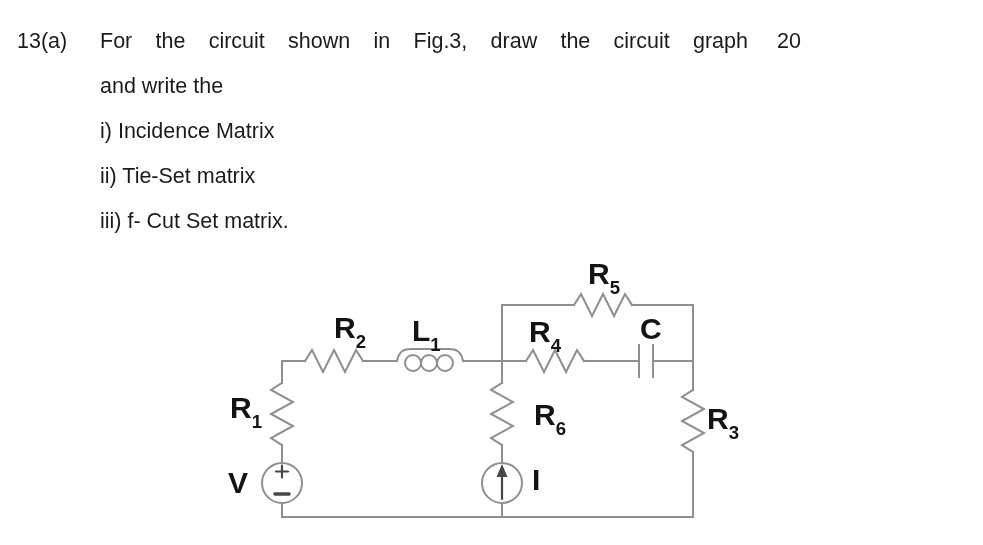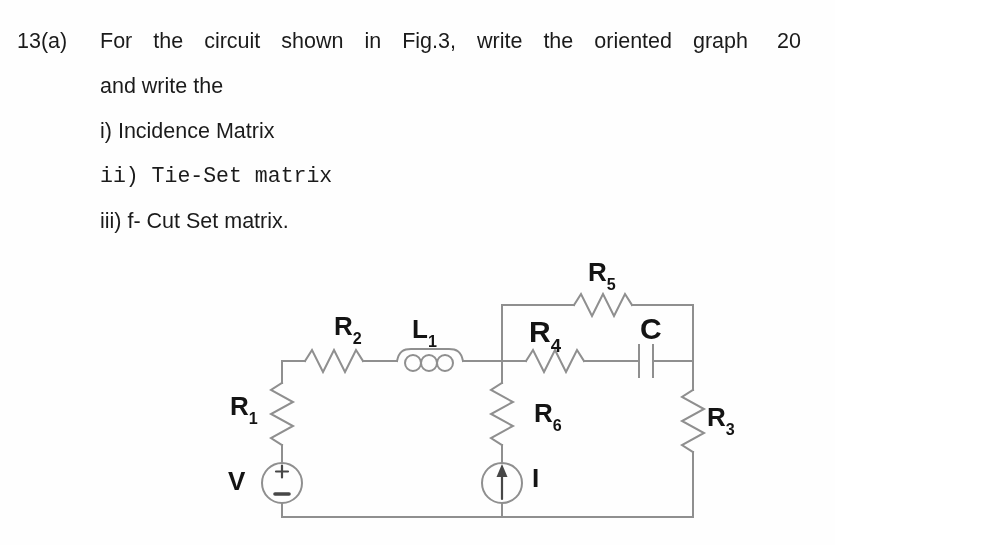--- a/index.html
+++ b/index.html
@@ -21,51 +21,51 @@
   #q-line1{
     left:100px;top:29px;
     width:648px;
     white-space:normal;
     text-align:justify;
     text-align-last:justify;
   }
   #q-number{left:17px;top:29px;}
   #q-line2{left:100px;top:74px;text-align:right;}
   #q-item1{left:100px;top:119px;}
-  #q-item2{left:100px;top:164px;font-family:Liberation Mono, monospace;}
+  #q-item2{left:100px;top:164px;}
   #q-item3{left:100px;top:209px;}
   #q-marks{left:777px;top:29px;}
   #q-co{left:841px;top:29px;}
   #q-level{left:921px;top:29px;}
 
   #circuit-svg{position:absolute;left:0;top:0;}
 
   .clabel{
     position:absolute;
     font-weight:bold;
-    font-size:26px;
+    font-size:30px;
     line-height:1;
     color:#141414;
     white-space:nowrap;
   }
   .clabel sub{
     font-size:0.62em;
     position:relative;
     bottom:-0.15em;
     font-weight:bold;
   }
   .clabel.small{font-size:30px;}
 </style>
 </head>
 <body>
 
 <div id="page">
 
   <div class="qtext" id="q-number">13(a)</div>
-  <div class="qtext" id="q-line1">For the circuit shown in Fig.3, write the oriented graph</div>
+  <div class="qtext" id="q-line1">For the circuit shown in Fig.3, draw the circuit graph</div>
   <div class="qtext" id="q-line2">and write the</div>
   <div class="qtext" id="q-item1">i) Incidence Matrix</div>
   <div class="qtext" id="q-item2">ii) Tie-Set matrix</div>
   <div class="qtext" id="q-item3">iii) f- Cut Set matrix.</div>
   <div class="qtext" id="q-marks">20</div>
   <div class="qtext" id="q-co">CO3</div>
   <div class="qtext" id="q-level">U</div>
 
   <svg id="circuit-svg" width="983" height="545" viewBox="0 0 983 545">
 

